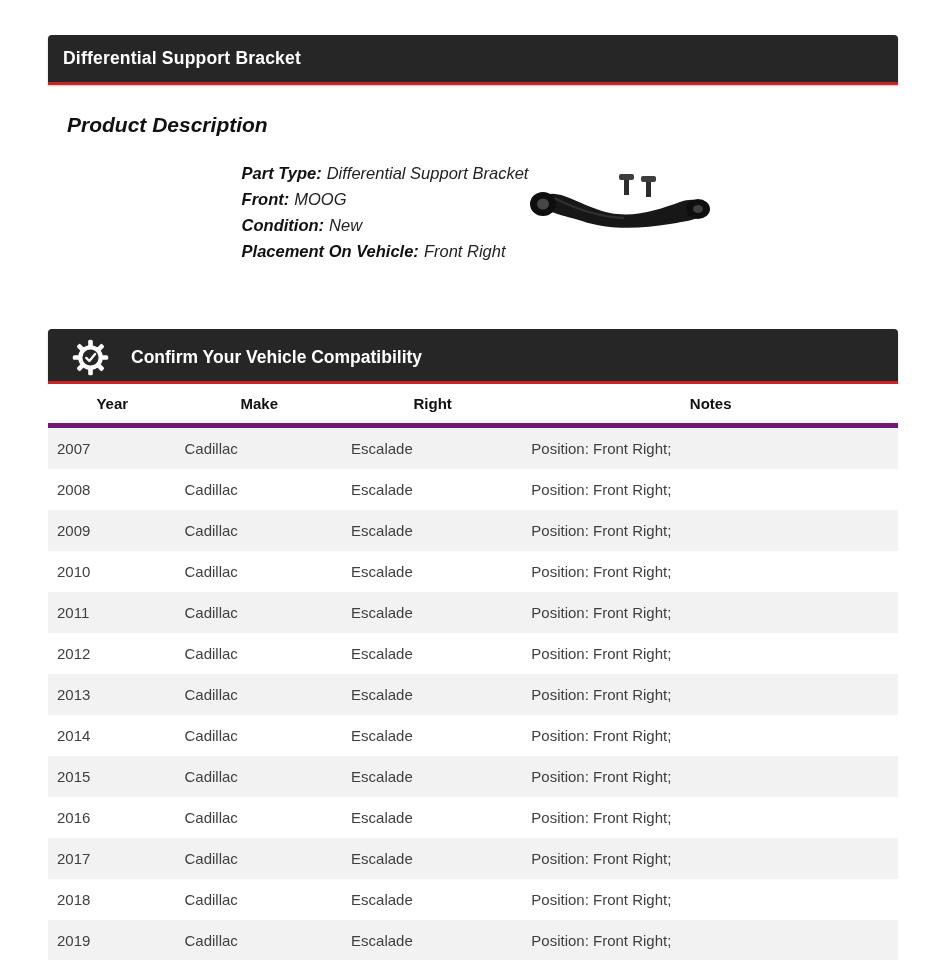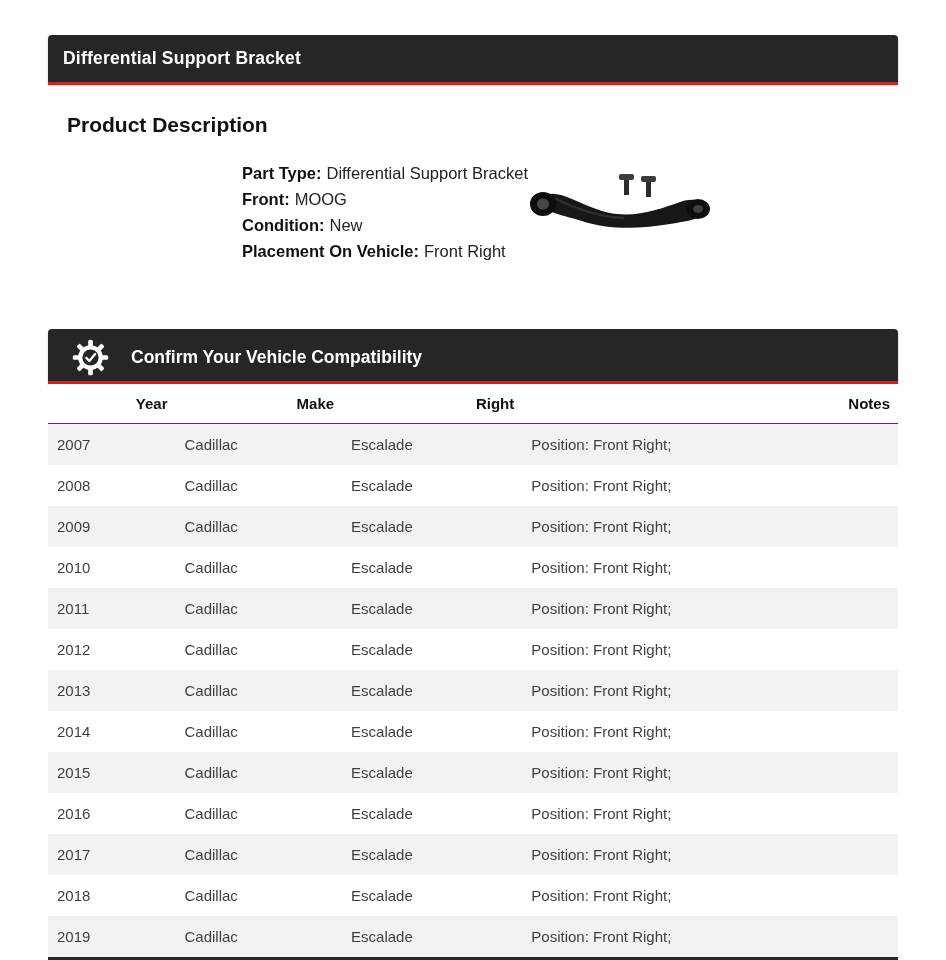--- a/index.html
+++ b/index.html
@@ -25,21 +25,21 @@
     border-bottom:3px solid var(--accent-red);
     border-radius:4px 4px 0 0;
     box-shadow:0 1px 2px rgba(0,0,0,.25);
   }
   .title-bar{padding:13px 15px;}
   .title-bar h1{
     margin:0;font-size:17.5px;font-weight:700;letter-spacing:.2px;
   }
 
   
-  .description{padding:4px 0 0 19px;}
+  .description{padding:4px 0 0 19px;font-style:italic;}
   .description h2{
     margin:24px 0 26px 0;
     font-size:21px;font-weight:700;color:#111;
   }
   .desc-row{display:flex;justify-content:center;align-items:flex-start;}
   .attrs p{
     margin:0 0 6px 0;
     font-size:16.5px;line-height:20px;color:#222;
   }
   .attrs strong{font-weight:700;margin-right:5px;color:#111;}
@@ -51,23 +51,23 @@
   .compat-header{
     display:flex;align-items:center;gap:22px;
     padding:9px 15px 5px 24px;min-height:55px;
   }
   .compat-header h2{margin:0;font-size:17.5px;font-weight:700;color:#fff;}
   .gear-icon{width:37px;height:37px;display:inline-flex;}
   .gear-icon svg{width:100%;height:100%;}
 
   table{width:100%;border-collapse:collapse;font-size:15px;}
   thead th{
-    text-align:right;font-weight:700;color:#111;
+    text-align:center;font-weight:700;color:#111;
     padding:11px 8px 11px 9px;background:#fff;
-    border-bottom:1px solid #701a75;
+    border-bottom:5px solid #701a75;
   }
   tbody td{
     padding:12px 8px 12px 9px;color:var(--text-body);
   }
   tbody tr:nth-child(odd){background:var(--row-alt);}
   tbody tr:nth-child(even){background:#ffffff;}
   col.c-year{width:15%;}
   col.c-make{width:19.6%;}
   col.c-model{width:21.2%;}
 </style>

